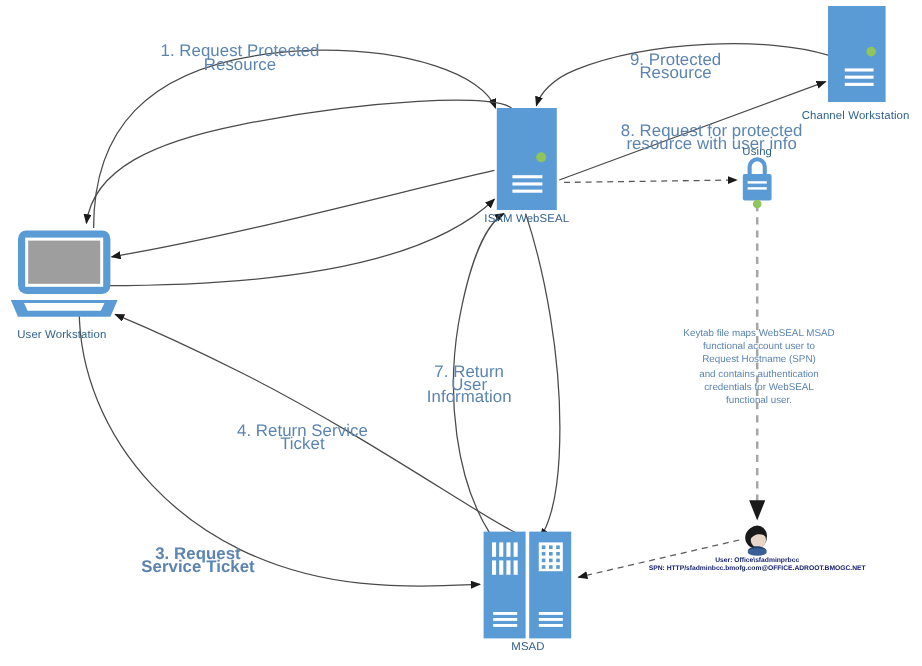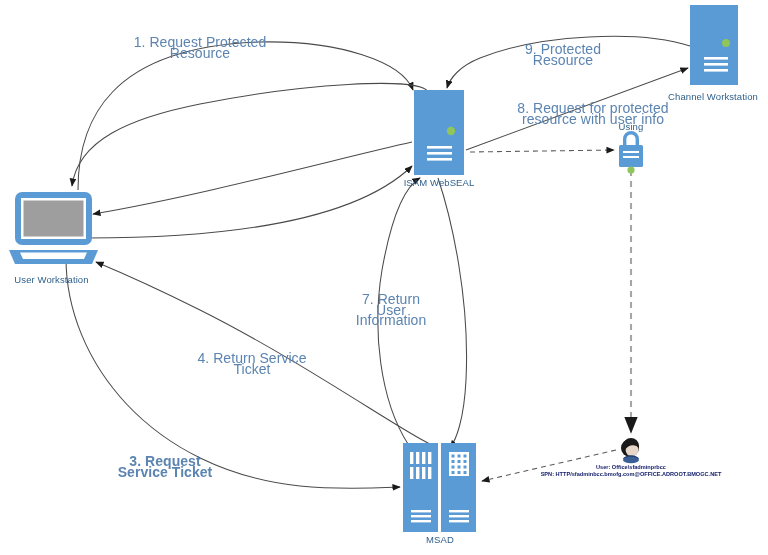--- a/index.html
+++ b/index.html
@@ -196,36 +196,42 @@
 
   <div class="lbl" style="left:120px; top:37px; width:160px;">1. Request Protected Resource</div>
 
 
 
 
   <div class="lbl" style="left:105px; top:456px; width:120px;font-weight:bold;">3. Request Service Ticket</div>
 
   <div class="lbl" style="left:192px; top:353px; width:120px;">4. Return Service Ticket</div>
 
-  <div class="lbl" style="left:350px; top:294px; width:82px;">7. Return User
+  <div class="lbl" style="left:350px; top:304px; width:82px;">7. Return User
 Information</div>
 
 
   <div class="lbl" style="left:488px; top:103px; width:210px;">8. Request for protected resource with user info</div>
 
   <div class="lbl" style="left:498px; top:44px; width:130px;">9. Protected Resource</div>
 
   <div class="node-title" style="left:0px; top:274px; width:103px;">User Workstation</div>
 
   <div class="node-title" style="left:384px; top:177px; width:110px;">ISAM WebSEAL</div>
 
   <div class="node-title" style="left:658px; top:91px; width:110px;">Channel Workstation</div>
 
   <div class="node-title" style="left:601px; top:121px; width:60px;">Using</div>
 
   <div class="node-title" style="left:410px; top:534px; width:60px;">MSAD</div>
 
+  <div class="keytab-note" style="left:551px; top:272px; width:163px;">Keytab file maps WebSEAL MSAD
+functional account user to
+Request Hostname (SPN)
+and contains authentication
+credentials for WebSEAL
+functional user.</div>
 
   <div class="tiny" style="left:561px; top:464px; width:140px;">User: Office\sfadminprbcc</div>
 
   <div class="tiny" style="left:518px; top:471px; width:226px;">SPN: HTTP/sfadminbcc.bmofg.com@OFFICE.ADROOT.BMOGC.NET</div>
 
 </div>
 
 </body></html>

